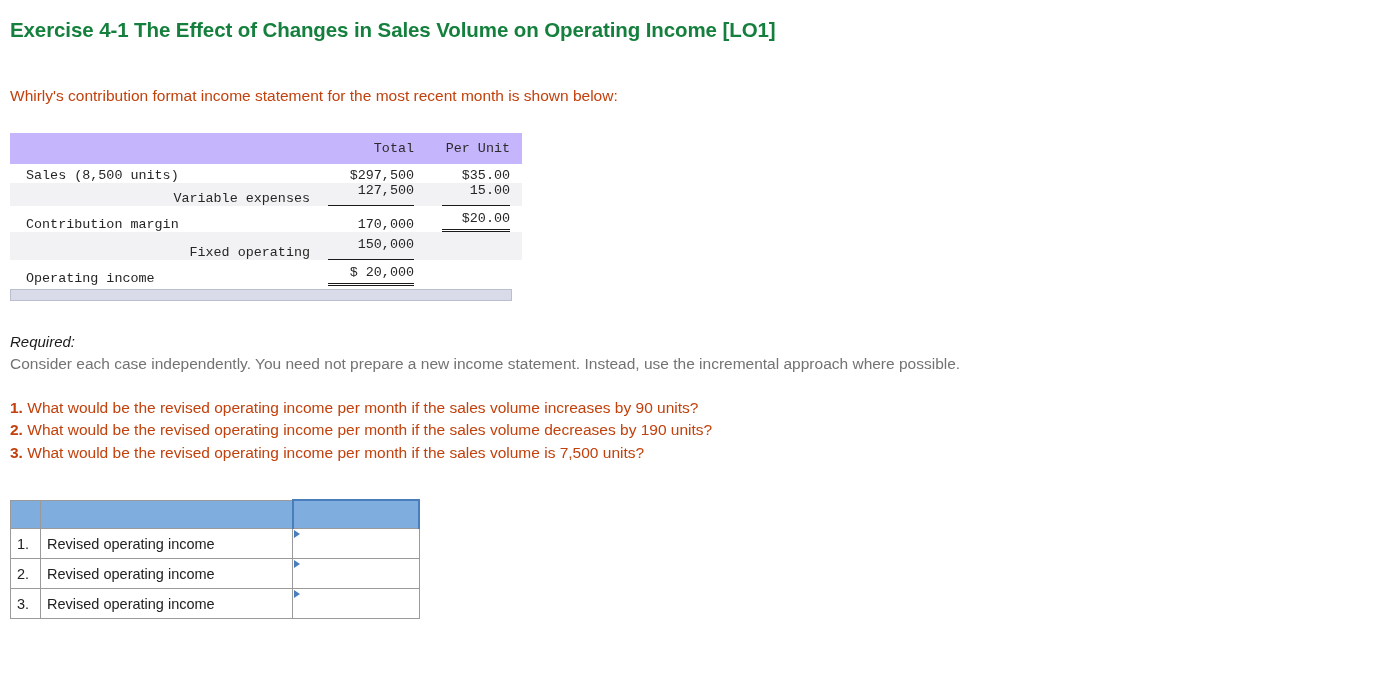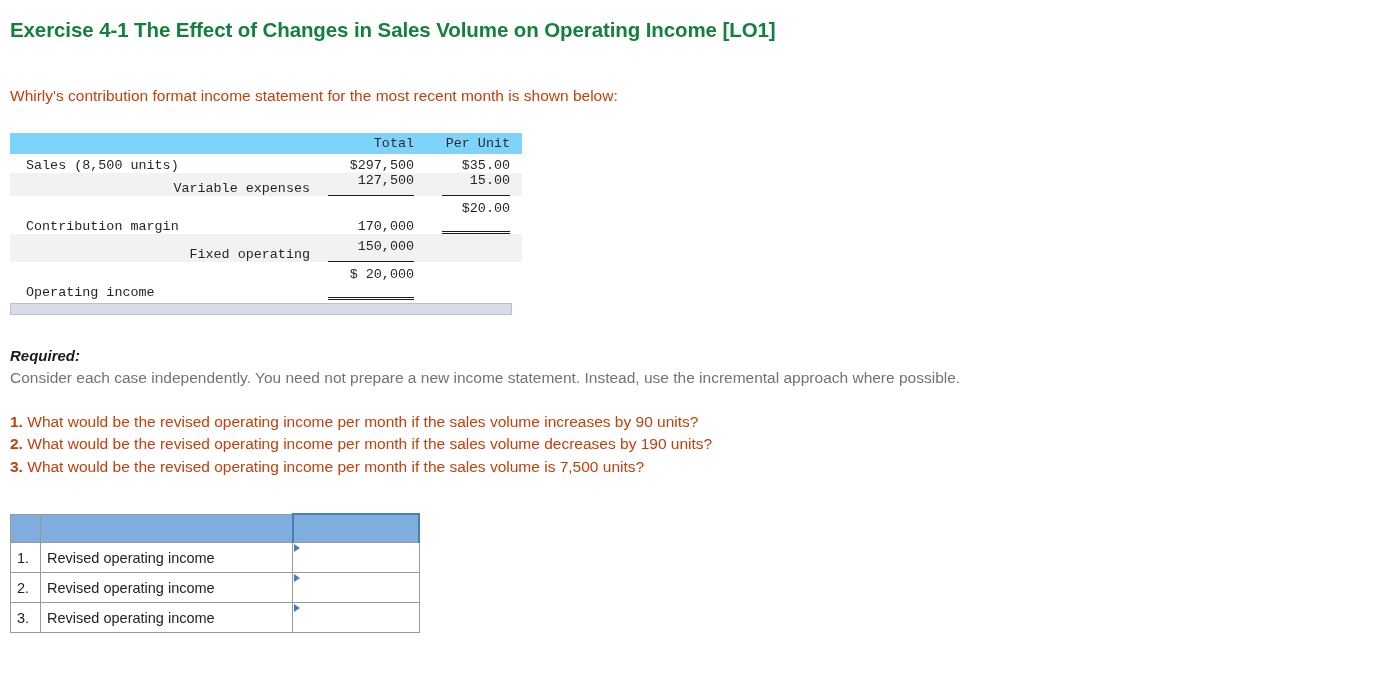--- a/index.html
+++ b/index.html
@@ -62,40 +62,40 @@
   }
   .col-label { width: 300px; }
   .col-total { width: 112px; }
   .col-unit  { width: 100px; }
 
   .income .lbl  { padding-left: 16px; }
   .income .num  { text-align: right; padding-right: 8px; }
   .income .unit { text-align: right; padding-right: 12px; }
 
   tr.is-head td {
-    background: #7dd3fc;
+    background: #c4b5fd;
     color: #2b2b2b;
-    height: 21px;
+    height: 31px;
     vertical-align: middle;
   }
   tr.shade td { background: #f2f2f4; text-align: right; }
   tr.blank td { height: 5px; }
 
   
   .rule-single {
     display: inline-block;
     border-bottom: 1px solid #1a1a1a;
     padding-bottom: 7px;
     min-width: 86px;
     text-align: right;
   }
   .rule-double {
     display: inline-block;
     border-bottom: 3px double #1a1a1a;
-    padding-bottom: 15px;
+    padding-bottom: 3px;
     min-width: 86px;
     text-align: right;
   }
   .unit .rule-single, .unit .rule-double { min-width: 68px; }
   .plain {
     display: inline-block;
     min-width: 86px;
     text-align: right;
   }
   .unit .plain { min-width: 68px; }
@@ -105,21 +105,21 @@
     height: 12px;
     width: 502px;
     background: #d9dce8;
     border: 1px solid #b9bfd0;
     box-sizing: border-box;
   }
 
   
   .required-label {
     font-size: 15px;
-    font-weight: bold;
+    font-weight: normal;
     font-style: italic;
     color: #1a1a1a;
     margin: 0;
     padding-top: 32px;
   }
   .required-body {
     font-size: 15.5px;
     color: #737373;
     margin: 0;
     padding-top: 3px;

